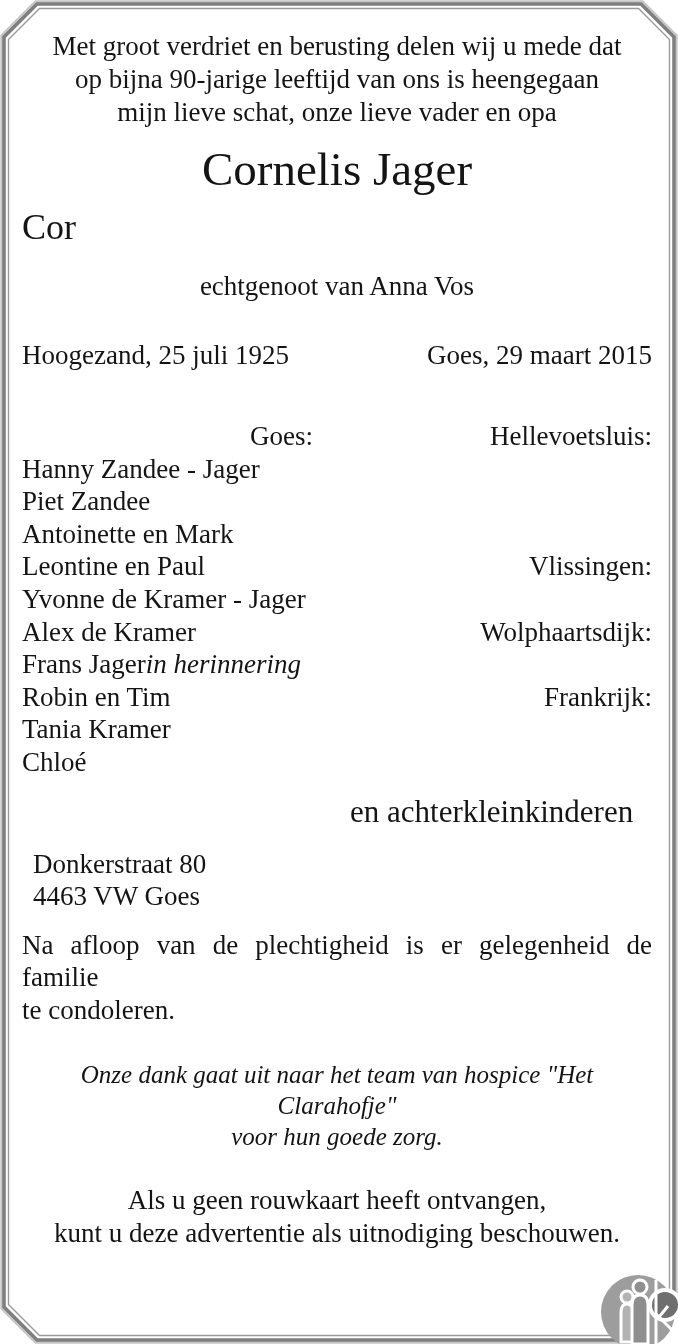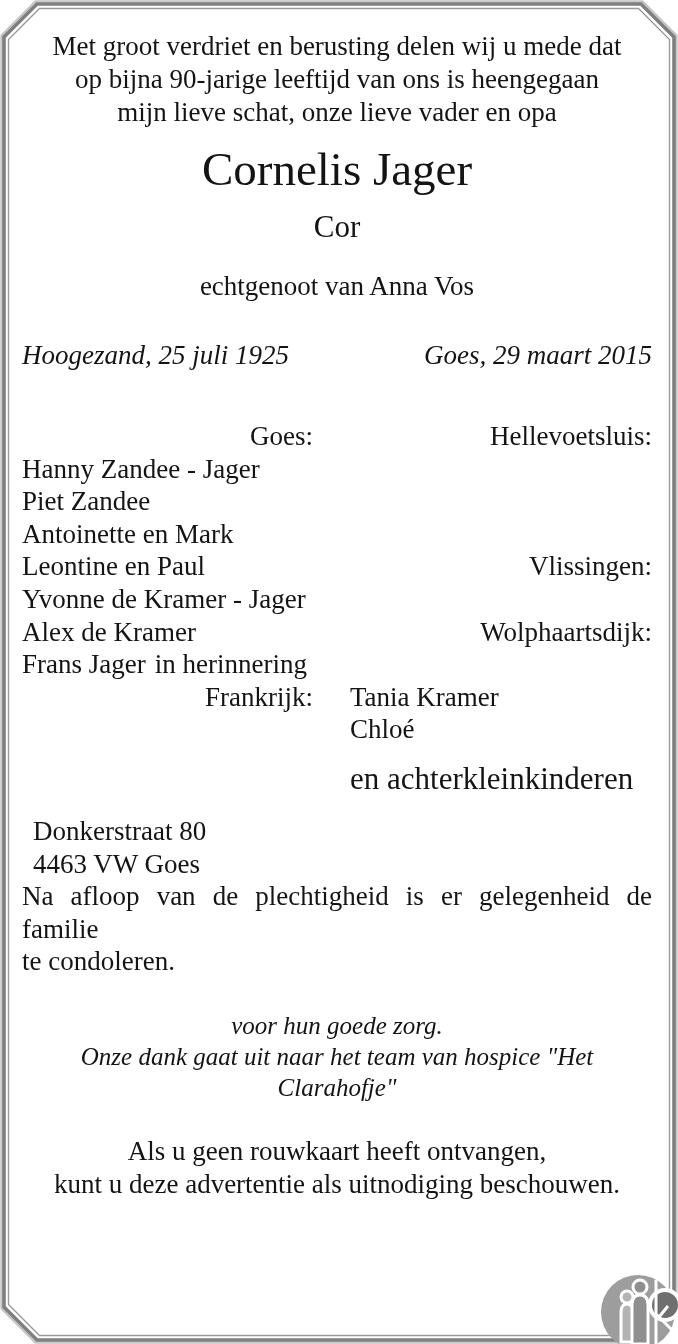--- a/index.html
+++ b/index.html
@@ -12,38 +12,38 @@
     color:#141414;
   }
   .frame{position:absolute;left:0;top:0;pointer-events:none;}
   .content{
     position:absolute;left:0;top:0;width:678px;
     box-sizing:border-box;
     padding:30px 26px 0 22px;
   }
   .intro{ text-align:center; font-size:27px; line-height:33px; }
   .name{ text-align:center; font-size:47px; line-height:54px; margin-top:13px; }
-  .nickname{ text-align:center; font-size:31px; line-height:46px; margin-top:8px; }
+  .nickname{ text-align:left; font-size:36px; line-height:46px; margin-top:8px; }
   .relation{ text-align:center; font-size:27px; line-height:33px; margin-top:20px; }
-  .dates{ display:flex; justify-content:space-between; font-size:27px; line-height:33px; margin-top:36px;font-style:italic; }
+  .dates{ display:flex; justify-content:space-between; font-size:27px; line-height:33px; margin-top:36px; }
   .family{
     margin-top:48px;
     display:grid;
     grid-template-columns:291px 1fr;
     column-gap:37px;
     font-size:27px; line-height:32.6px;
   }
   .fam-label{ text-align:right; white-space:nowrap; }
   .fam-name{ white-space:nowrap; }
-  .fam-note:not(:empty){ margin-left:9px; }
+  .fam-note:not(:empty){ font-style:italic; }
   .closing{ margin-top:16px; margin-left:328px; font-size:31px; line-height:33px; }
   .address{ margin-top:20px; font-size:27px; line-height:32.6px;margin-left:11px; }
   .para{ font-size:27px; line-height:32.6px; }
   .ceremony{ margin-top:24px; }
-  .condolence{ }
+  .condolence{ margin-top:16px; }
   .jline{ text-align:justify; text-align-last:justify; }
   .lline{ text-align:left; }
   .thanks{ margin-top:32px; text-align:center; font-style:italic; font-size:25px; line-height:31px; }
   .invitation{ margin-top:32px; text-align:center; font-size:27px; line-height:33px; }
   .logo{ position:absolute; left:598px; top:1272px; }
 </style>
 </head>
 <body>
 
 <div class="card">
@@ -81,42 +81,43 @@
       <div class="fam-name"><span>Antoinette en Mark</span><span class="fam-note"></span></div>
       <div class="fam-label"></div>
       <div class="fam-name"><span>Leontine en Paul</span><span class="fam-note"></span></div>
       <div class="fam-label">Vlissingen:</div>
       <div class="fam-name"><span>Yvonne de Kramer - Jager</span><span class="fam-note"></span></div>
       <div class="fam-label"></div>
       <div class="fam-name"><span>Alex de Kramer</span><span class="fam-note"></span></div>
       <div class="fam-label">Wolphaartsdijk:</div>
       <div class="fam-name"><span>Frans Jager</span><span class="fam-note">in herinnering</span></div>
       <div class="fam-label"></div>
+      <div class="fam-name"><span>Robin en Tim</span><span class="fam-note"></span></div>
       <div class="fam-label">Frankrijk:</div>
       <div class="fam-name"><span>Tania Kramer</span><span class="fam-note"></span></div>
       <div class="fam-label"></div>
       <div class="fam-name"><span>Chloé</span><span class="fam-note"></span></div>
     </div>
 
     <div class="closing">en achterkleinkinderen</div>
 
     <div class="address">
       <div>Donkerstraat 80</div>
       <div>4463 VW Goes</div>
     </div>
 
 
     <div class="para condolence">
       <div class="jline">Na afloop van de plechtigheid is er gelegenheid de familie</div>
       <div class="lline">te condoleren.</div>
     </div>
 
     <div class="thanks">
+      <div>Onze dank gaat uit naar het team van hospice "Het Clarahofje"</div>
       <div>voor hun goede zorg.</div>
-      <div>Onze dank gaat uit naar het team van hospice "Het Clarahofje"</div>
     </div>
 
     <div class="invitation">
       <div>Als u geen rouwkaart heeft ontvangen,</div>
       <div>kunt u deze advertentie als uitnodiging beschouwen.</div>
     </div>
 
   </div>
 
   <svg class="logo" width="84" height="76" viewBox="0 0 84 76">

